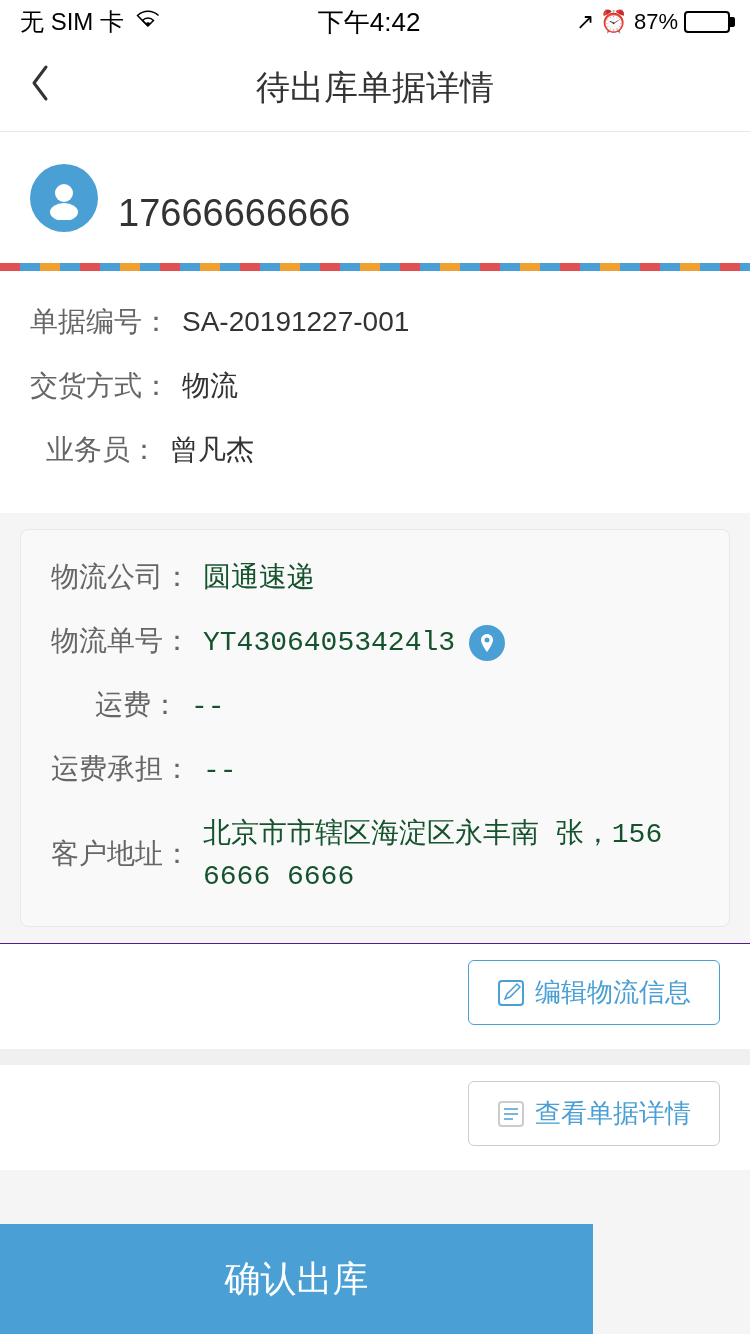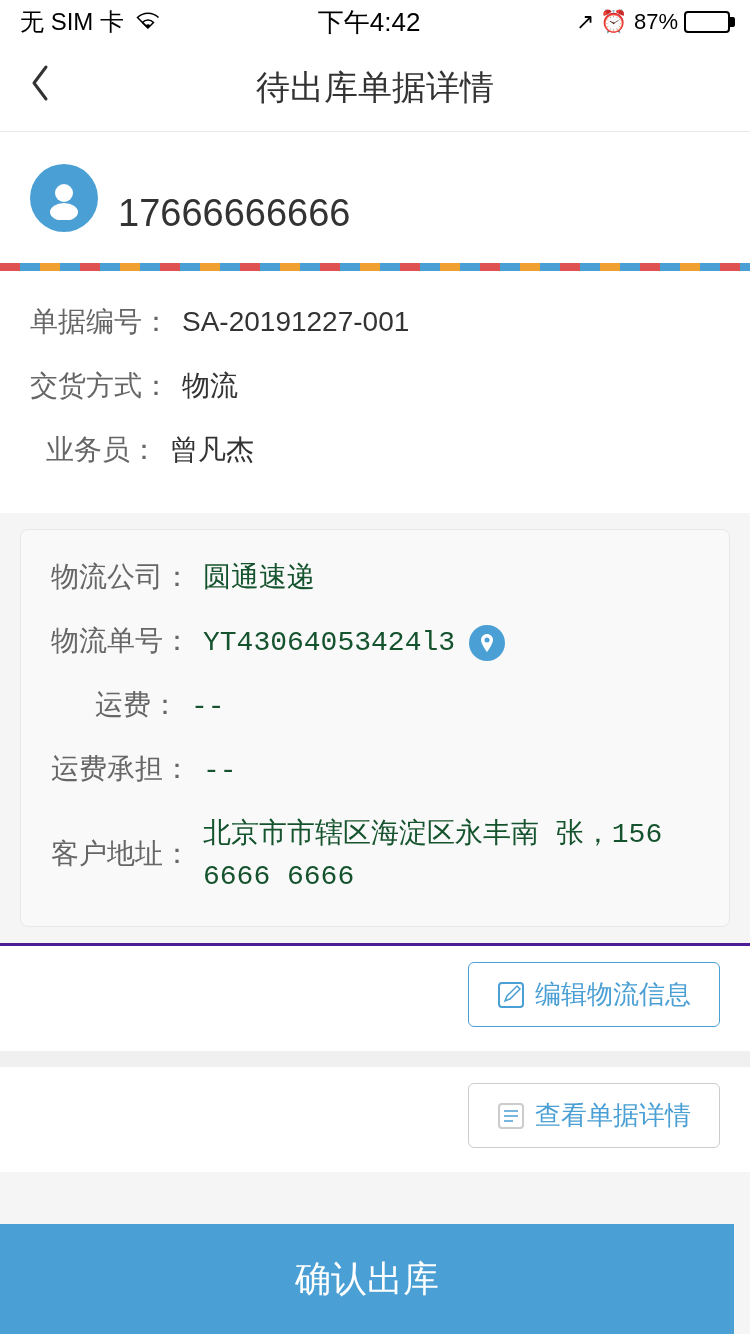--- a/index.html
+++ b/index.html
@@ -17,21 +17,21 @@
     .status-bar {
       background: #fff;
       height: 44px;
       display: flex;
       align-items: center;
       justify-content: space-between;
       padding: 0 20px;
       font-size: 24px;
       color: #000;
     }
-    .status-left { display: flex; align-items: flex-end; gap: 10px; }
+    .status-left { display: flex; align-items: center; gap: 10px; }
     .status-center { font-size: 26px; font-weight: 500; }
     .status-right { display: flex; align-items: center; gap: 6px; font-size: 22px; }
 
     
     .nav-bar {
       background: #fff;
       height: 88px;
       display: flex;
       align-items: center;
       justify-content: center;
@@ -165,21 +165,21 @@
       flex-shrink: 0;
     }
     .location-icon svg { width: 22px; height: 22px; }
 
     
     .edit-btn-row {
       display: flex;
       justify-content: flex-end;
       padding: 16px 30px 24px 30px;
       background: #fff;
-      border-top: 3px solid #4c1d95;
+      border-top: 1px solid #4c1d95;
       margin-top: 4px;
     }
     .edit-btn {
       border: 1px solid #4a9fd4;
       border-radius: 6px;
       padding: 14px 28px;
       color: #4a9fd4;
       font-size: 26px;
       display: flex;
       align-items: center;
@@ -235,21 +235,21 @@
       gap: 10px;
       background: #fff;
       cursor: pointer;
     }
 
     
     .bottom-bar {
       position: fixed;
       bottom: 0;
       left: 0;
-      width: 734px;
+      width: 593px;
       height: 110px;
       background: #4a9fd4;
       display: flex;
       align-items: center;
       justify-content: center;
       cursor: pointer;
     }
     .bottom-btn-text {
       color: #fff;
       font-size: 36px;

